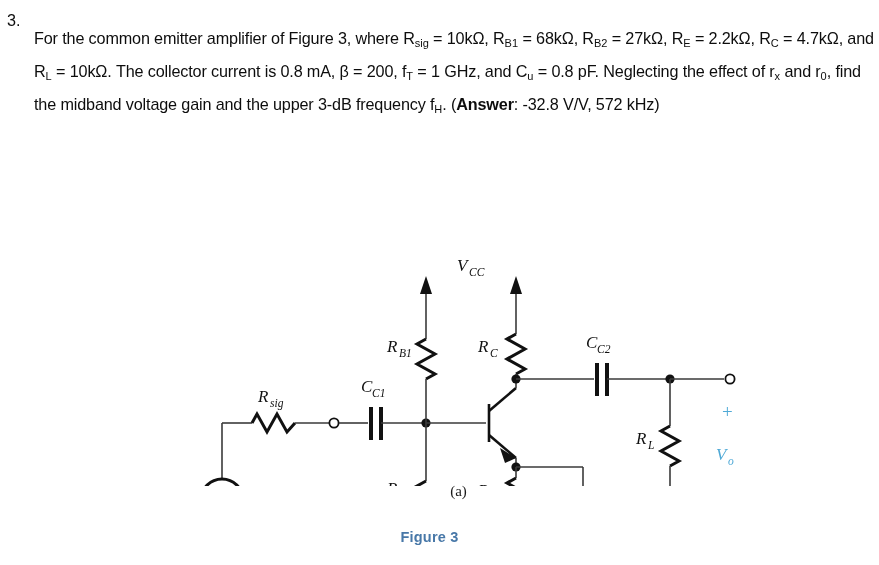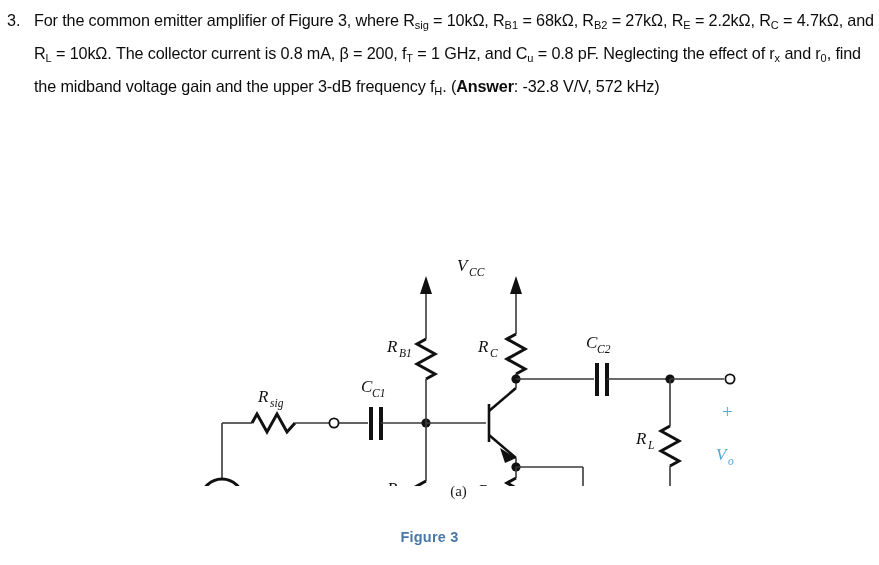--- a/index.html
+++ b/index.html
@@ -35,20 +35,21 @@
     text-align: left;
     padding-left: 3px;
     box-sizing: border-box;
   }
   #question-text {
     flex: 1 1 auto;
     font-size: 16.2px;
     line-height: 28px;
     letter-spacing: -0.15px;
     text-align: left;
+    margin-top: 18px;
   }
   #question-text b { font-weight: bold; }
   .sub {
     font-size: 0.68em;
     vertical-align: -0.28em;
     letter-spacing: 0;
   }
 
   
   #figure-area {

